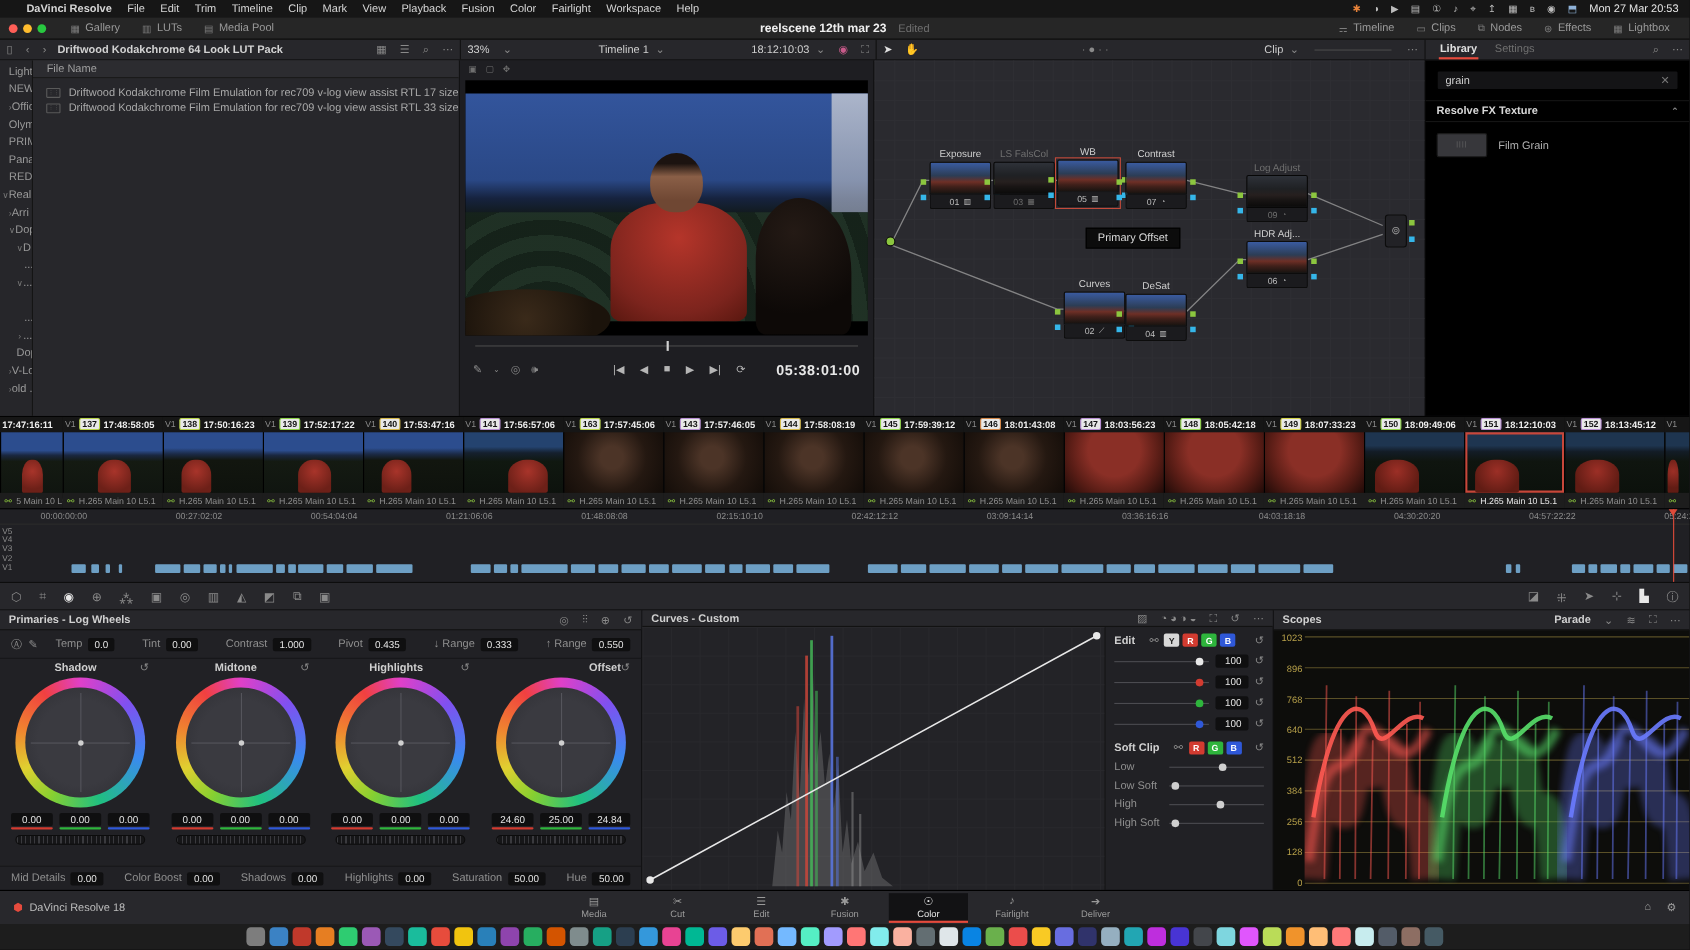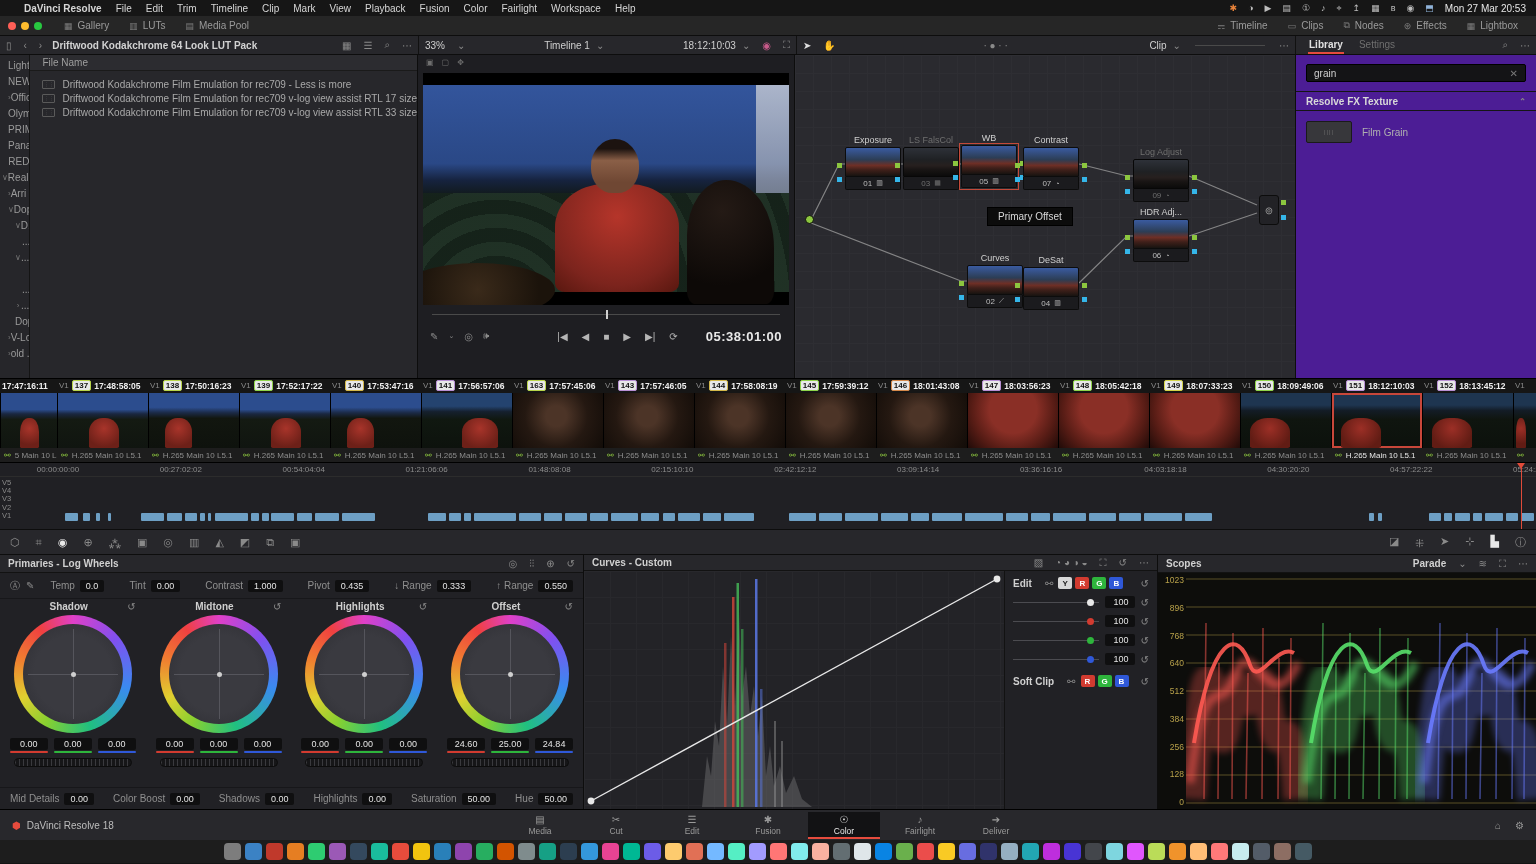--- a/index.html
+++ b/index.html
@@ -92,21 +92,21 @@
   .pin { position:absolute; width:5px; height:5px; }
   .pin.g { background:#8cc63f; } .pin.b { background:#35b6e9; }
   .pin.outg { right:-8px; top:16px; } .pin.outb { right:-8px; top:30px; }
   .pin.ing { left:-8px; top:16px; } .pin.inb { left:-8px; top:30px; }
   #src-dot { position:absolute; width:9px; height:9px; border-radius:50%; background:#8cc63f; border:1px solid #0c0c0c; }
   #out-node { position:absolute; width:20px; height:30px; background:#222226; border:1px solid #0c0c0c; border-radius:3px;
     color:#9a9a9a; display:flex; align-items:center; justify-content:center; font-size:10px; }
   #out-node .pin.g { right:-8px; top:4px; position:absolute; } #out-node .pin.b { right:-8px; bottom:4px; position:absolute; }
   #node-tooltip { position:absolute; background:#0c0c0c; color:#d8d8d8; padding:3px 10px; font-size:10px; border:1px solid #000; }
   
-  #librarypanel { width:241px; background:#4c1d95; border-left:1px solid #0d0d0d; }
+  #librarypanel { width:241px; background:#000000; border-left:1px solid #0d0d0d; }
   #searchbox { margin:9px 10px; height:18px; background:#141416; border:1px solid #000; border-radius:2px;
     display:flex; align-items:center; padding:0 7px; color:#d0d0d0; }
   #searchbox .x { margin-left:auto; color:#777; }
   #fxsection { border-top:1px solid #151515; border-bottom:1px solid #151515; height:20px; display:flex; align-items:center;
     padding:0 10px; color:#d8d8d8; font-weight:bold; }
   #fxsection .caret { margin-left:auto; color:#888; font-size:8px; }
   #fxitem { display:flex; align-items:center; gap:10px; margin:10px 10px; color:#b0b0b0; }
   #fxitem .thumb { width:46px; height:22px; background:#37373b; border:1px solid #1a1a1a; border-radius:2px;
     color:#6a6a6a; font-size:6px; display:flex; align-items:center; justify-content:center; letter-spacing:1px; }
   
@@ -269,20 +269,24 @@
     </div>
       <div class="tbtn">
       <span class="ti">▥</span>
       <span>LUTs</span>
     </div>
       <div class="tbtn">
       <span class="ti">▤</span>
       <span>Media Pool</span>
     </div>
     </div>
+  <div class="title-wrap">
+    <span class="title">reelscene 12th mar 23</span>
+    <span class="edited">Edited</span>
+  </div>
   <div class="right">
 
   <div class="tbtn">
       <span class="ti">⚎</span>
       <span>Timeline</span>
     </div>
       <div class="tbtn">
       <span class="ti">▭</span>
       <span>Clips</span>
     </div>
@@ -448,24 +452,20 @@
         <div class="tree-item ind2">
         <span class="chev">›</span>
         <span>old ...</span>
 
       </div>
       </div>
     <div id="lutfiles">
       <div id="file-head">File Name</div>
       <div style="padding-top:6px">
 
-      <div class="lut-row">
-          <span class="lico">⋮⋮</span>
-          <span>Driftwood Kodakchrome Film Emulation for rec709 - Less is more</span>
-        </div>
           <div class="lut-row">
           <span class="lico">⋮⋮</span>
           <span>Driftwood Kodakchrome Film Emulation for rec709 v-log view assist RTL 17 size</span>
         </div>
           <div class="lut-row">
           <span class="lico">⋮⋮</span>
           <span>Driftwood Kodakchrome Film Emulation for rec709 v-log view assist RTL 33 size</span>
         </div>
         </div>
     </div>
@@ -1101,21 +1101,21 @@
             </div>
           <div class="vv">
               <span class="valbox" style="display:block">0.00</span>
               <div class="u" style="background:#2f58d8"></div>
             </div>
         </div>
         <div class="master"></div>
       </div>
         <div class="wheel">
         <div class="wl-head">
-          <span class="grow" style="text-align:center">Offset</span>
+          <span class="grow" style="text-align:right">Offset</span>
           <span class="icon" style="font-weight:normal">↺</span>
         </div>
         <div class="ring">
           <div class="ch-v"></div>
             <div class="ch-h"></div>
           <div class="cdot"></div>
         </div>
         <div class="rgbvals">
           <div class="vv">
               <span class="valbox" style="display:block">24.60</span>
@@ -1237,20 +1237,47 @@
           <span class="name">Soft Clip</span>
           <span class="icon">⚯</span>
           <div class="row" style="gap:3px">
 
           <span class="chbtn chR">R</span>
               <span class="chbtn chG">G</span>
               <span class="chbtn chB">B</span>
             </div>
           <span class="reset">↺</span>
         </div>
+        <div>
+
+        <div class="sc-row">
+            <span class="sclbl">Low</span>
+            <div class="sl-track">
+              <div class="sl-dot" style="background: rgb(207, 207, 207); left: 52%;"></div>
+            </div>
+          </div>
+            <div class="sc-row">
+            <span class="sclbl">Low Soft</span>
+            <div class="sl-track">
+              <div class="sl-dot" style="background: rgb(207, 207, 207); left: 2%;"></div>
+            </div>
+          </div>
+            <div class="sc-row">
+            <span class="sclbl">High</span>
+            <div class="sl-track">
+              <div class="sl-dot" style="background: rgb(207, 207, 207); left: 50%;"></div>
+            </div>
+          </div>
+            <div class="sc-row">
+            <span class="sclbl">High Soft</span>
+            <div class="sl-track">
+              <div class="sl-dot" style="background: rgb(207, 207, 207); left: 2%;"></div>
+            </div>
+          </div>
+          </div>
       </div>
     </div>
   </div>
 
   <div id="scopespanel">
     <div class="panel-h">
       <span>Scopes</span>
       <span class="grow"></span>
       <span style="font-weight:bold;color:#d0d0d0">Parade</span>
       <span class="hic">⌄</span>

